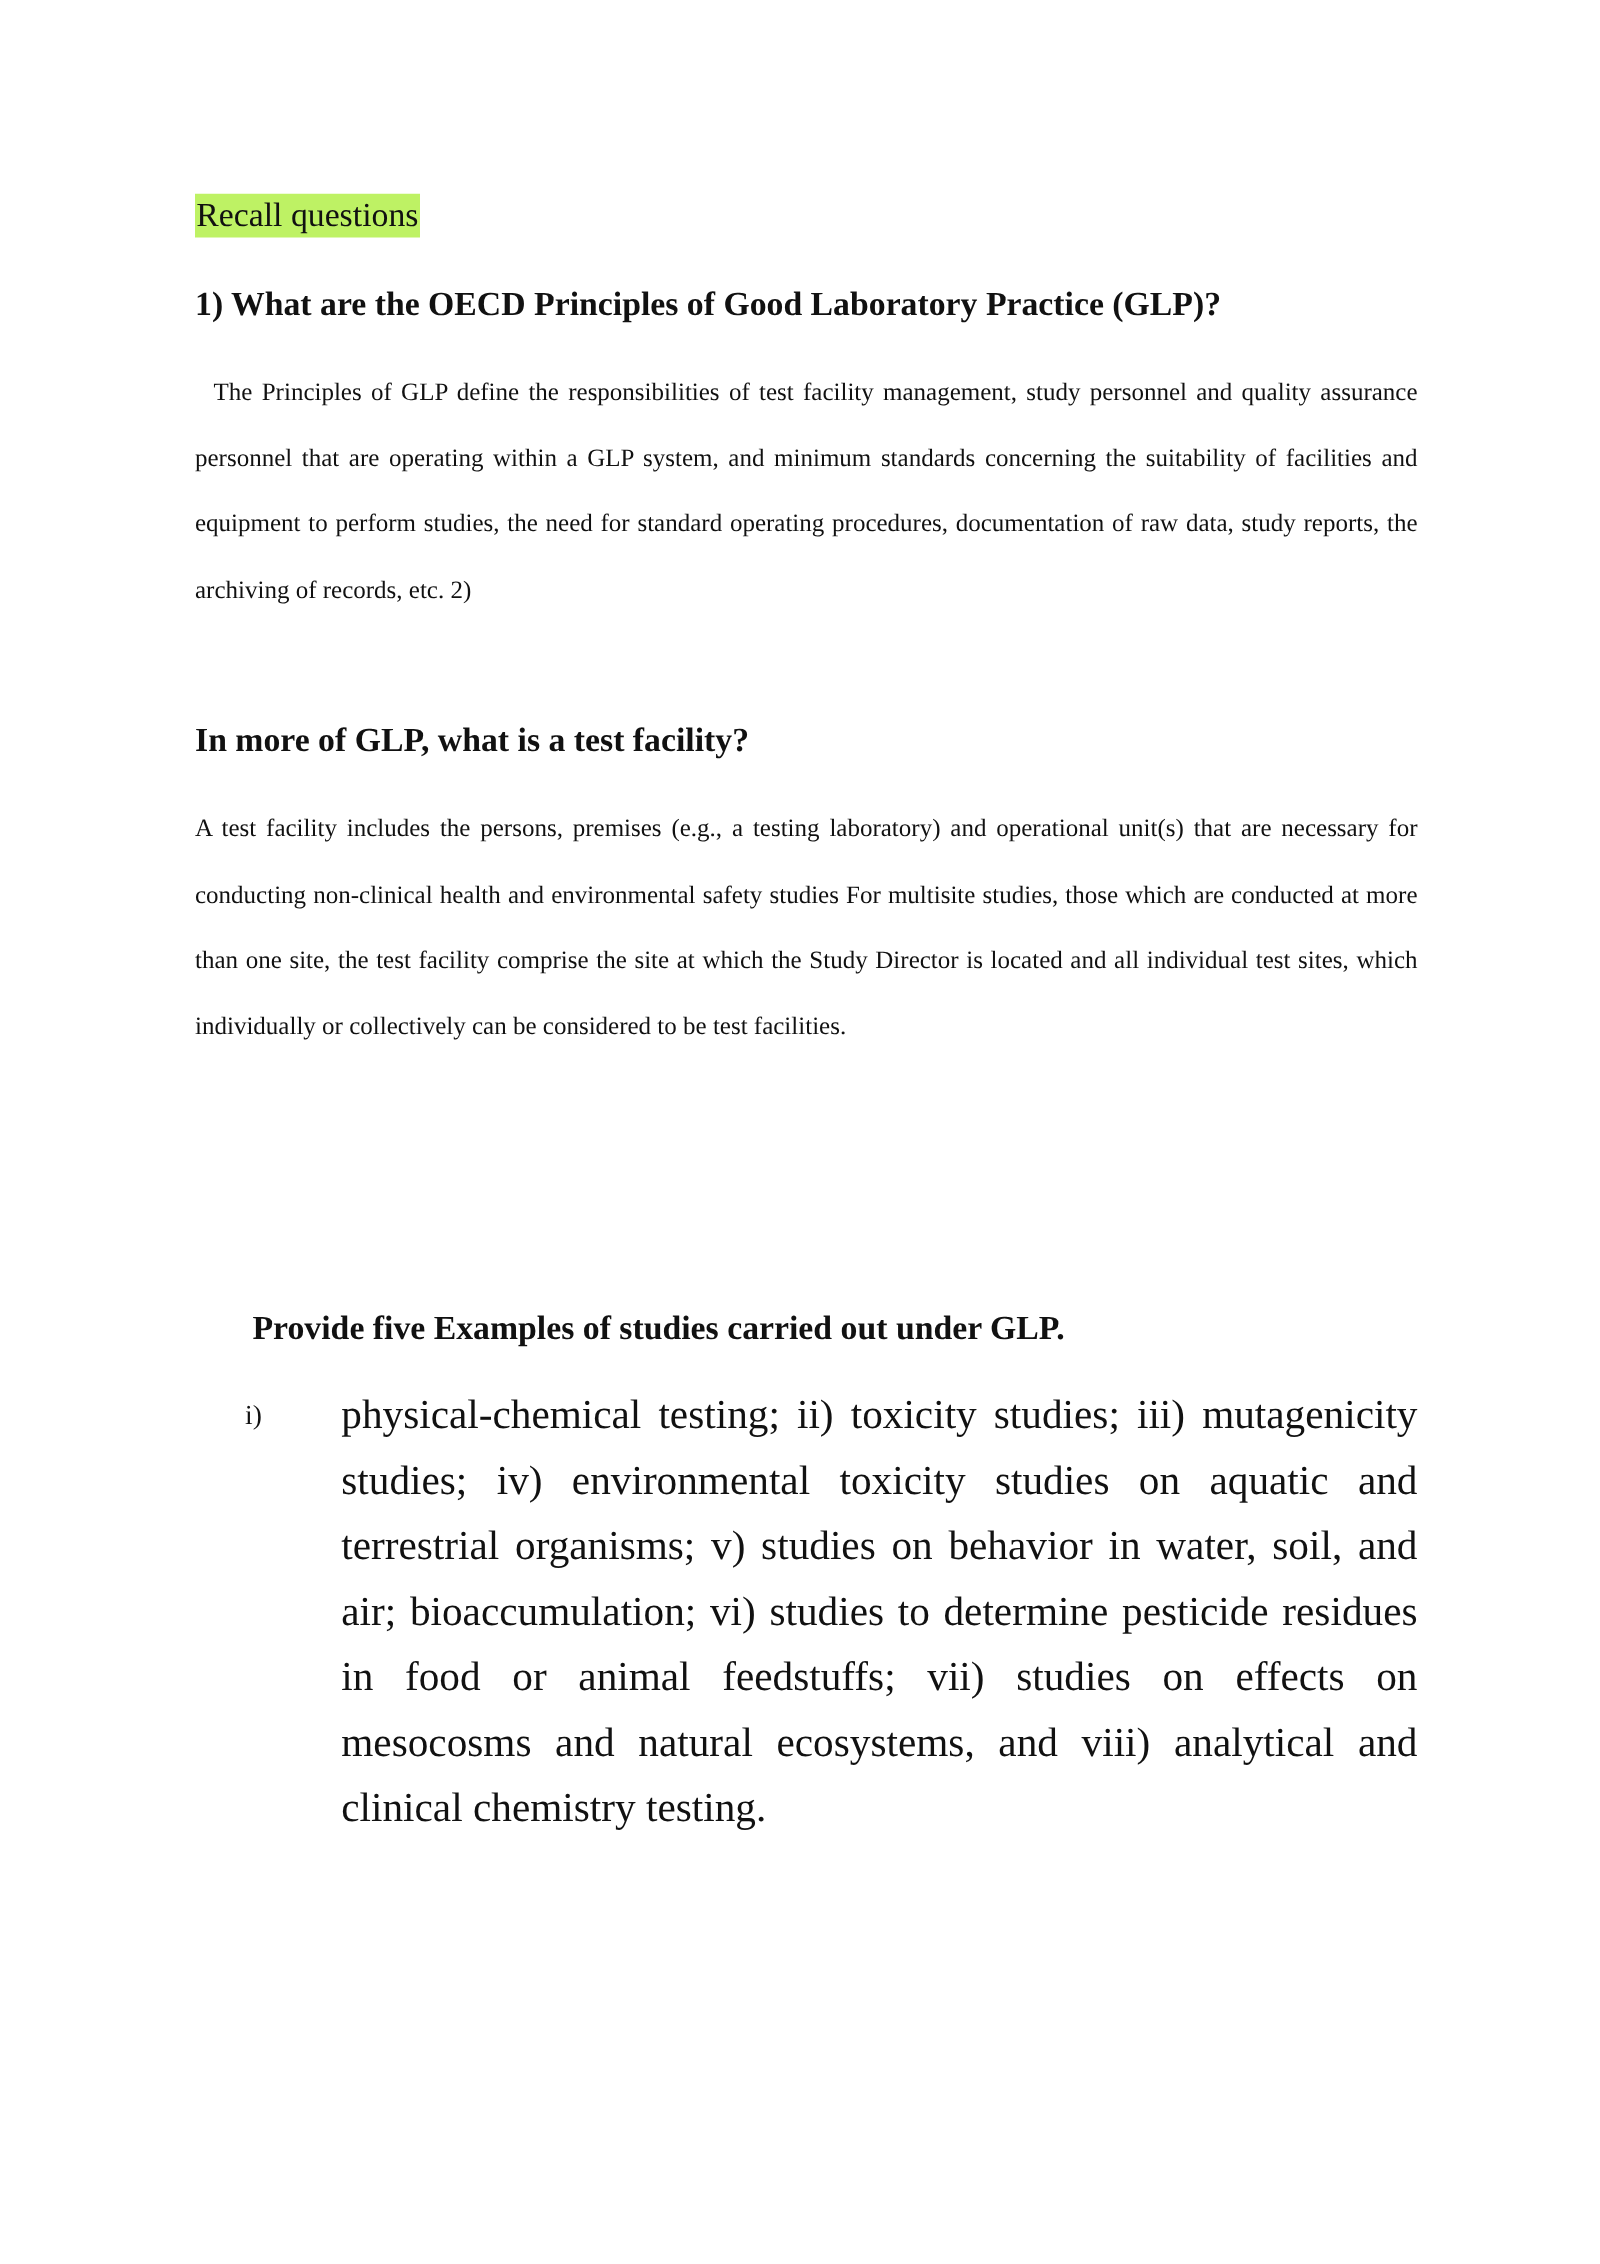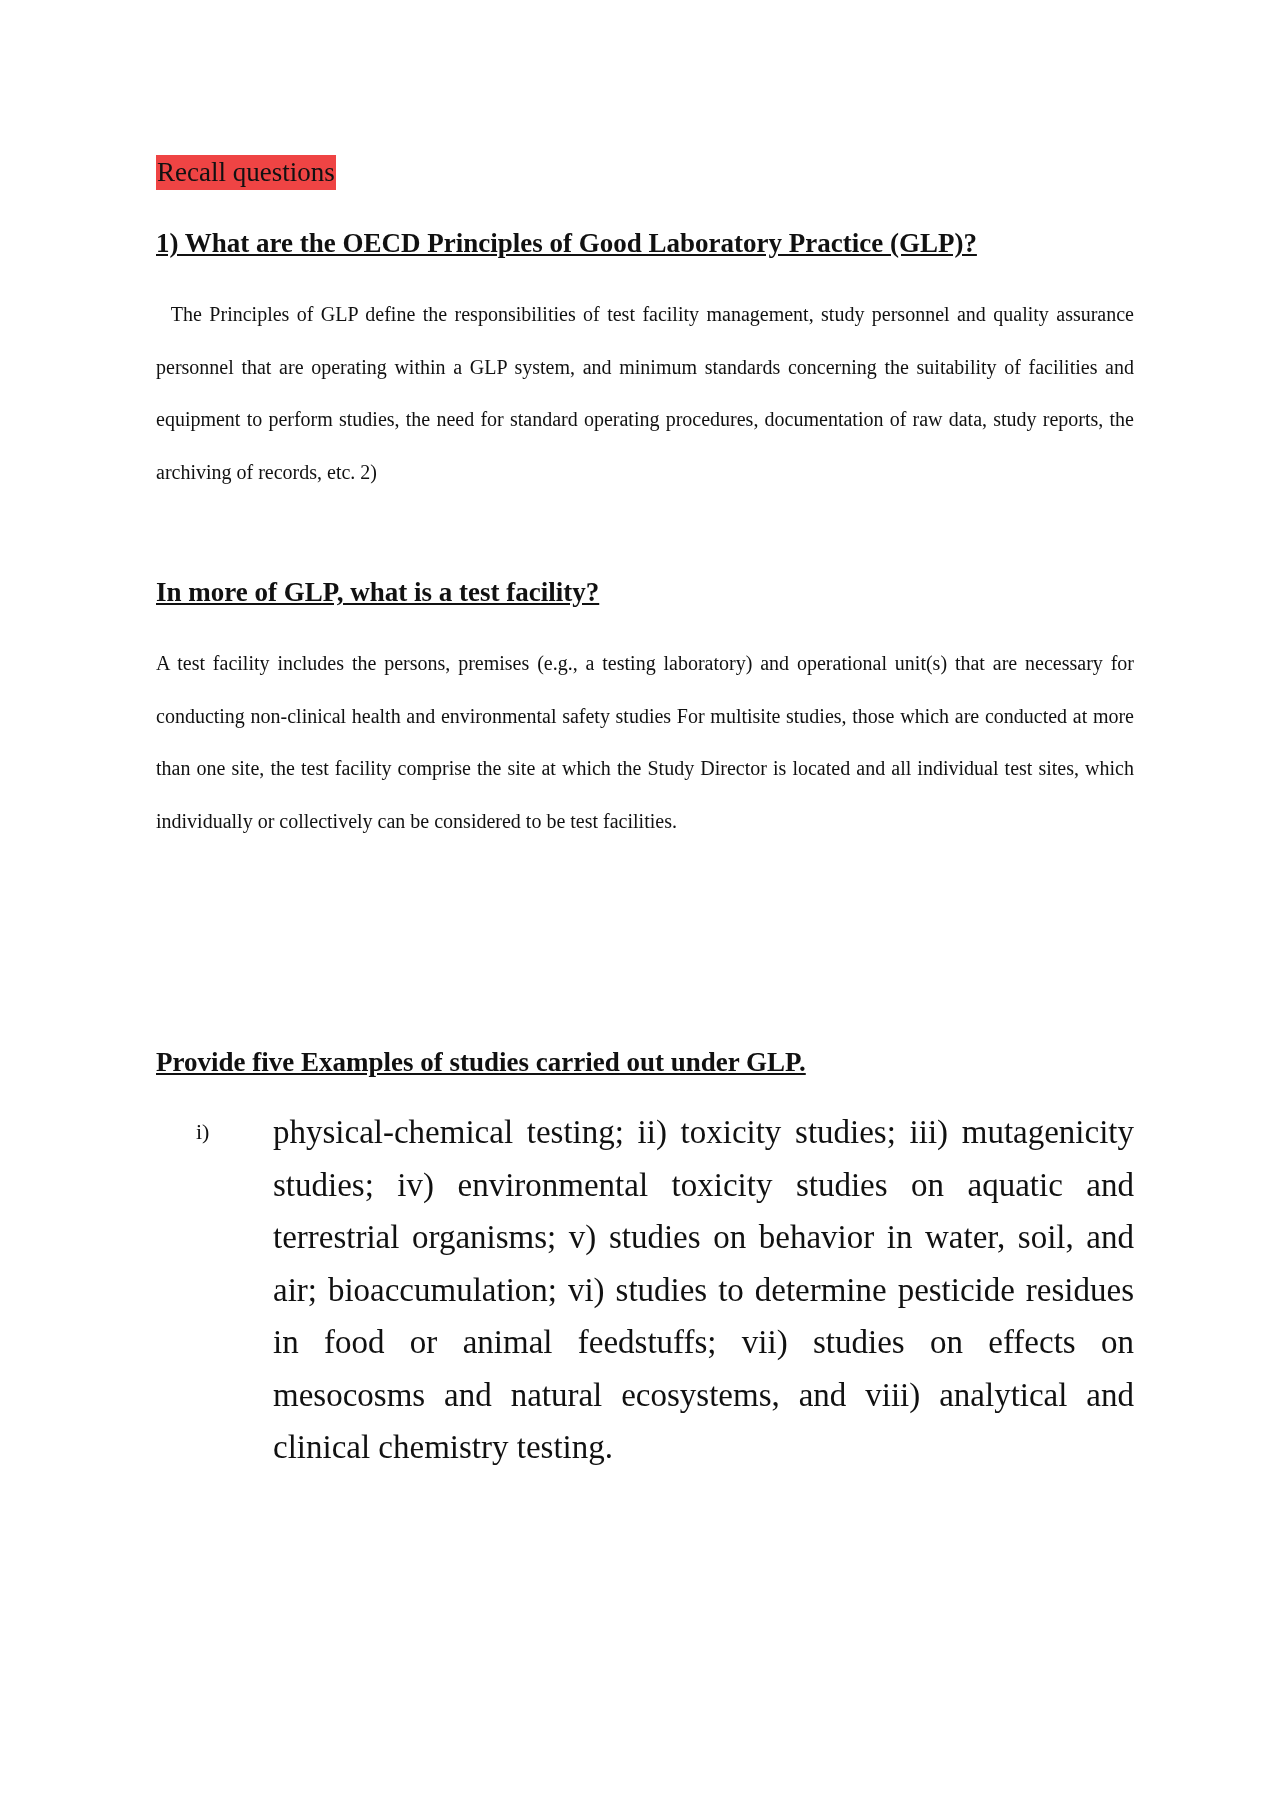--- a/index.html
+++ b/index.html
@@ -5,28 +5,27 @@
   html, body { margin: 0; padding: 0; background: #ffffff; }
   body { width: 1280px; height: 1811px; position: relative; overflow: hidden; }
   .page {
     position: absolute; left: 156px; top: 0; width: 978px;
     font-family: "Liberation Serif", "DejaVu Serif", serif;
     color: #111111;
   }
   .highlight-title {
     position: absolute; top: 155px; left: 0;
     font-size: 27px; line-height: 35px;
-    background: #ef4444;
+    background: #bef264;
     padding: 0 1px;
   }
   .h {
     position: absolute; left: 0;
     font-weight: bold; font-size: 27px; line-height: 35px;
     white-space: nowrap;
-    text-decoration: underline;
   }
   .para {
     position: absolute; left: 0; width: 978px;
     font-size: 20px; line-height: 52.5px;
     text-align: justify;
   }
   .list-num {
     position: absolute; left: 40px;
     font-size: 22px; line-height: 52.5px;
   }
@@ -41,20 +40,20 @@
 
 <div class="page">
   <span class="highlight-title">Recall questions</span>
 
   <div class="h" style="top:226px;">1) What are the OECD Principles of Good Laboratory Practice (GLP)?</div>
   <div class="para" style="top:288px;">&nbsp;&nbsp;The Principles of GLP define the responsibilities of test facility management, study personnel and quality assurance personnel that are operating within a GLP system, and minimum standards concerning the suitability of facilities and equipment to perform studies, the need for standard operating procedures, documentation of raw data, study reports, the archiving of records, etc. 2)</div>
 
   <div class="h" style="top:575px;">In more of GLP, what is a test facility?</div>
   <div class="para" style="top:637px;">A test facility includes the persons, premises (e.g., a testing laboratory) and operational unit(s) that are necessary for conducting non-clinical health and environmental safety studies For multisite studies, those which are conducted at more than one site, the test facility comprise the site at which the Study Director is located and all individual test sites, which individually or collectively can be considered to be test facilities.</div>
 
-  <div class="h" style="top:1045px;">Provide five Examples of studies carried out under GLP.</div>
+  <div class="h" style="top:1045px;margin-left:46px;">Provide five Examples of studies carried out under GLP.</div>
   <div>
     <div>
       <span class="list-num" style="top:1106px;">i)</span>
       <div class="list-body" style="top:1106px;">physical-chemical testing; ii) toxicity studies; iii) mutagenicity studies; iv) environmental toxicity studies on aquatic and terrestrial organisms; v) studies on behavior in water, soil, and air; bioaccumulation; vi) studies to determine pesticide residues in food or animal feedstuffs; vii) studies on effects on mesocosms and natural ecosystems, and viii) analytical and clinical chemistry testing.</div>
     </div>
   </div>
 </div>
 
 </body></html>

